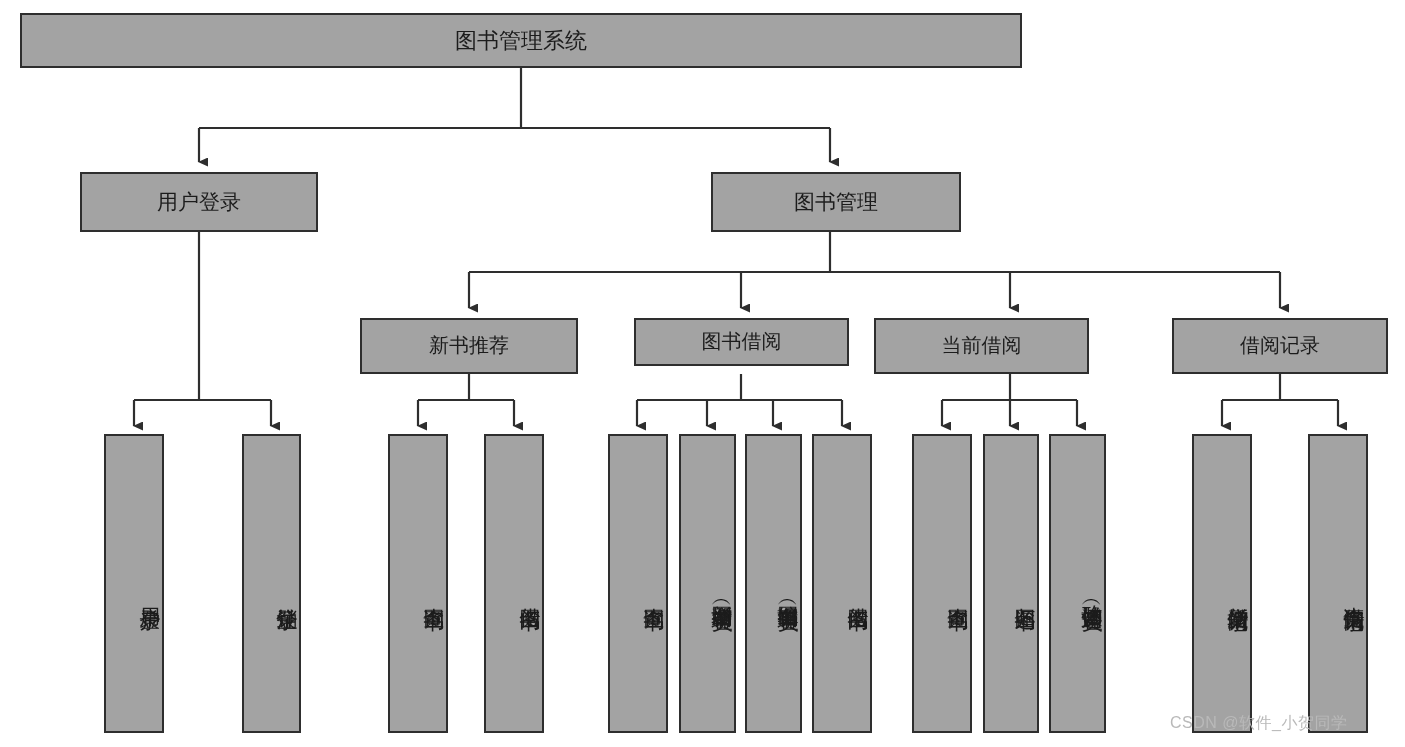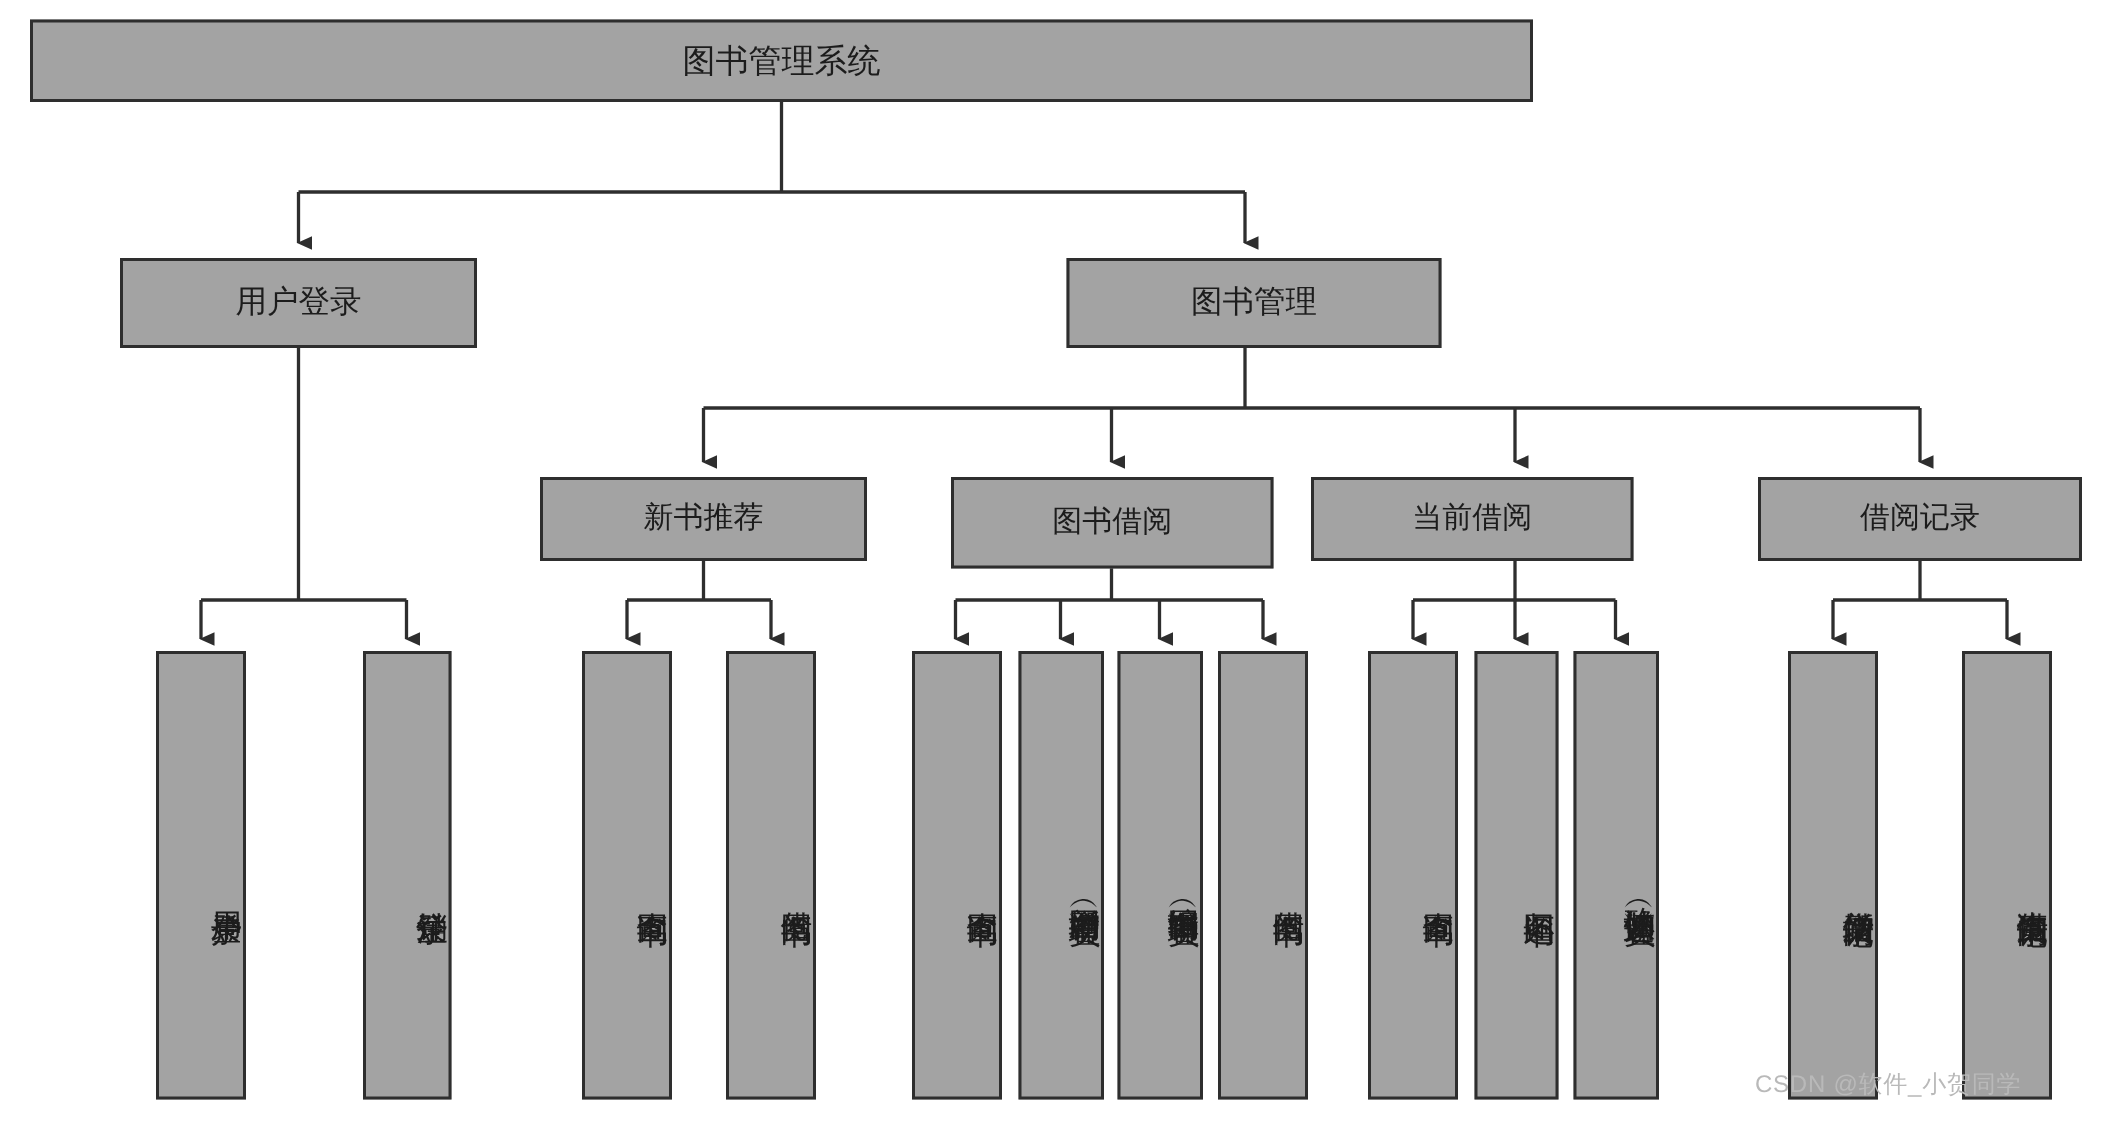--- a/index.html
+++ b/index.html
@@ -110,21 +110,21 @@
   <div class="node lvl2" style="left:80px;top:172px;width:238px;height:60px;">
     <span class="lbl">用户登录</span>
   </div>
   <div class="node lvl2" style="left:711px;top:172px;width:250px;height:60px;">
     <span class="lbl">图书管理</span>
   </div>
 
   <div class="node lvl3" style="left:360px;top:318px;width:218px;height:56px;">
     <span class="lbl">新书推荐</span>
   </div>
-  <div class="node lvl3" style="left:634px;top:318px;width:215px;height:61px;">
+  <div class="node lvl3" style="left:634px;top:318px;width:215px;height:48px;">
     <span class="lbl">图书借阅</span>
   </div>
   <div class="node lvl3" style="left:874px;top:318px;width:215px;height:56px;">
     <span class="lbl">当前借阅</span>
   </div>
   <div class="node lvl3" style="left:1172px;top:318px;width:216px;height:56px;">
     <span class="lbl">借阅记录</span>
   </div>
 
   <div class="node leaf" style="left:104px;top:434px;width:60px;height:299px;">

